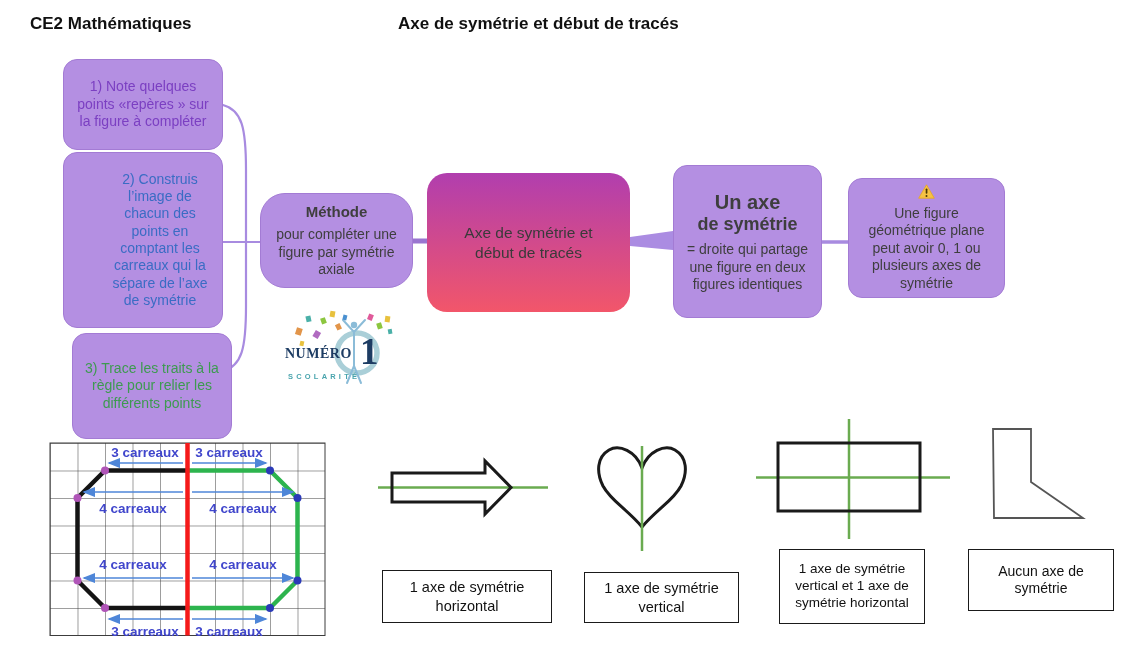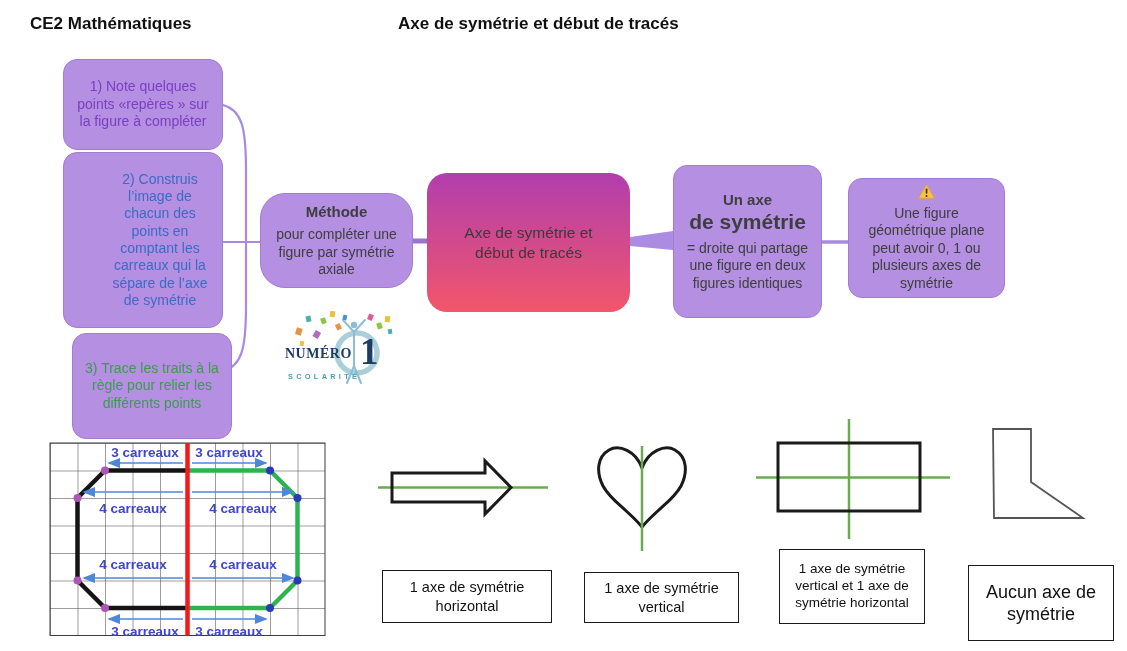--- a/index.html
+++ b/index.html
@@ -148,22 +148,22 @@
   <div class="node" style="left:260px;top:193px;width:153px;height:95px;border-radius:25px;">
     <span class="txt dark bold" style="margin-bottom:5px;font-size:15px;">Méthode</span>
     <span class="txt dark">pour compléter une figure par symétrie axiale</span>
   </div>
 
   <div class="node" id="center-node" style="left:427px;top:173px;width:203px;height:139px;padding:8px 22px;">
     <span class="txt">Axe de symétrie et début de tracés</span>
   </div>
 
   <div class="node" style="left:673px;top:165px;width:149px;height:153px;">
-    <span class="txt dark bold" style="font-size:15px;line-height:1.2;">Un axe</span>
-    <span class="txt dark bold" style="font-size:21px;line-height:1.2;margin-bottom:6px;">de symétrie</span>
+    <span class="txt dark bold" style="font-size:20px;line-height:1.2;">Un axe</span>
+    <span class="txt dark bold" style="font-size:18px;line-height:1.2;margin-bottom:6px;">de symétrie</span>
     <span class="txt dark">= droite qui partage une figure en deux figures identiques</span>
   </div>
 
   <div class="node" style="left:848px;top:178px;width:157px;height:120px;">
     <span class="warn">
       <svg width="17" height="15" viewBox="0 0 17 15">
         <path d="M8.5,0.8 L16.3,14.2 L0.7,14.2 Z" fill="#f6c244" stroke="#e8a81c" stroke-width="0.8" stroke-linejoin="round"></path>
         <rect x="7.7" y="4.5" width="1.7" height="5.2" rx="0.8" fill="#4a3500"></rect>
         <circle cx="8.5" cy="12" r="1" fill="#4a3500"></circle>
       </svg>
@@ -186,17 +186,17 @@
 
   <div class="caption" style="left:382px;top:570px;width:170px;height:53px;font-size:14.5px;">
     <span>1 axe de symétrie horizontal</span>
   </div>
   <div class="caption" style="left:584px;top:572px;width:155px;height:51px;font-size:14.5px;">
     <span>1 axe de symétrie vertical</span>
   </div>
   <div class="caption" style="left:779px;top:549px;width:146px;height:75px;font-size:13.5px;">
     <span>1 axe de symétrie vertical et 1 axe de symétrie horizontal</span>
   </div>
-  <div class="caption" style="left:968px;top:549px;width:146px;height:76px;font-size:18px;margin-top:16px;">
+  <div class="caption" style="left:968px;top:549px;width:146px;height:62px;font-size:14px;">
     <span>Aucun axe de symétrie</span>
   </div>
 
 </div>
 
 </body></html>

